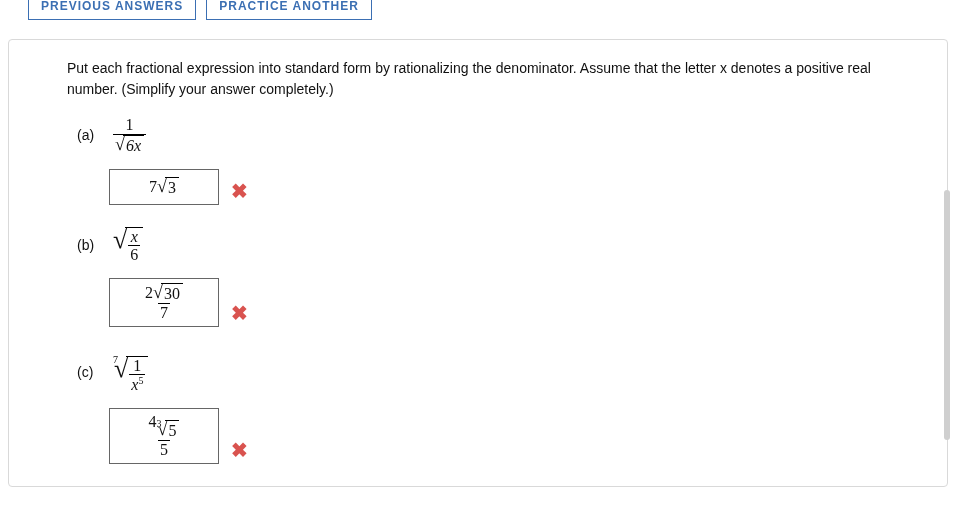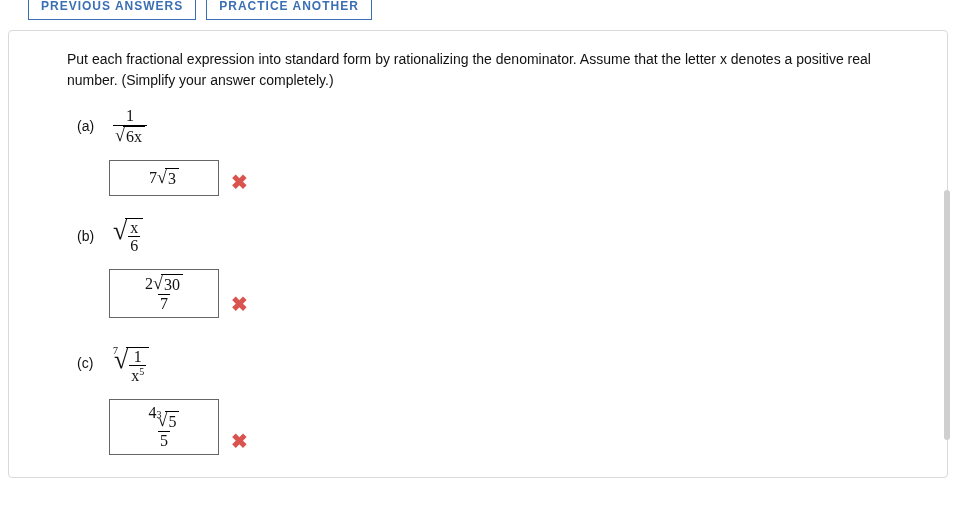--- a/index.html
+++ b/index.html
@@ -26,21 +26,21 @@
     background: #fff;
     padding: 6px 12px;
     font-size: 12px;
     letter-spacing: 1px;
     font-weight: 600;
     cursor: pointer;
   }
   .frame {
     border: 1px solid #d9d9d9;
     border-radius: 4px;
-    margin: 10px 8px 0 8px;
+    margin: 19px 8px 0 8px;
     padding: 0;
   }
   .question {
     padding: 18px 26px 10px 58px;
     line-height: 1.5;
   }
   .parts {
     padding-left: 68px;
     padding-top: 6px;
   }
@@ -104,21 +104,21 @@
     justify-content: center;
     padding: 4px 8px;
     background: #fff;
   }
   .xmark {
     color: #d9534f;
     font-size: 20px;
     font-weight: bold;
     margin-bottom: 2px;
   }
-  .ital { }
+  .ital { font-style: italic; }
   .scrollbar {
     position: absolute;
     right: 6px;
     top: 190px;
     width: 6px;
     height: 250px;
     background: #cfcfcf;
     border-radius: 3px;
   }
   .sup { font-size: 10px; vertical-align: super; }

